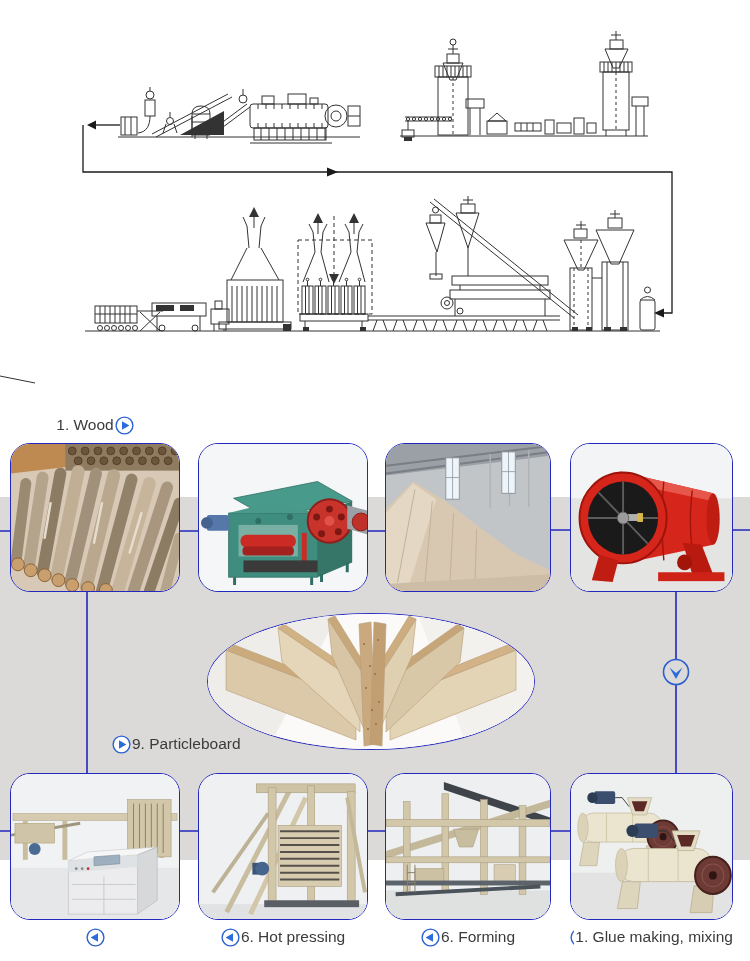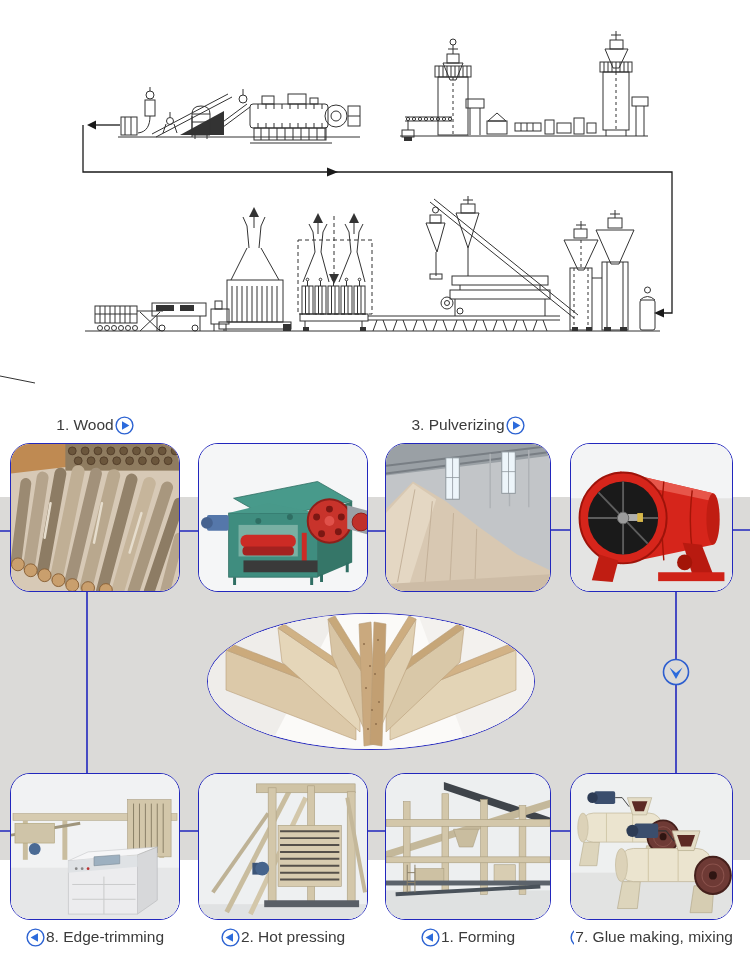--- a/index.html
+++ b/index.html
@@ -196,27 +196,20 @@
   <svg class="overlay" width="750" height="961" viewBox="0 0 750 961" style="pointer-events:none">
     <g stroke="#2227bd" stroke-width="1.6" fill="none">
       <path d="M0,531H10M180,531H198M368,531H385M551,530H570M733,530H750"></path>
       <path d="M87,592V773M676,592V773"></path>
       <path d="M0,831H10M178,831H198M368,831H385M551,831H570"></path>
     </g>
   </svg>
 
   <div class="lbl" style="left:10px;top:412px;width:170px">
     <span class="txt">1. Wood</span>
-    <svg width="19" height="19">
-        <circle cx="9.5" cy="9.5" r="8.4" fill="#fff" stroke="#2d63d2" stroke-width="1.4"></circle>
-        <polygon points="7,5.2 7,13.8 14.4,9.5" fill="#2c6bdc"></polygon>
-      </svg>
-  </div>
-  <div class="lbl" style="left:385px;top:412px;width:166px">
-    <span class="txt">3. Pulverizing</span>
     <svg width="19" height="19">
         <circle cx="9.5" cy="9.5" r="8.4" fill="#fff" stroke="#2d63d2" stroke-width="1.4"></circle>
         <polygon points="7,5.2 7,13.8 14.4,9.5" fill="#2c6bdc"></polygon>
       </svg>
   </div>
 
   <div class="box" style="left:10px;width:170px">
     <svg viewBox="0 0 170 149" preserveAspectRatio="none">
       <rect width="170" height="149" fill="#d7c9b6"></rect>
       <polygon points="0,0 170,0 170,10 0,30" fill="#bf8a52"></polygon>
@@ -367,20 +360,27 @@
           <circle cx="164" cy="96" r="1"></circle>
           <circle cx="160" cy="115" r="1"></circle>
         <circle cx="170" cy="26" r="1"></circle>
           <circle cx="167" cy="60" r="1"></circle>
           <circle cx="171" cy="88" r="1"></circle>
           <circle cx="168" cy="110" r="1"></circle>
       </g>
     </svg>
   </div>
 
+  <div class="lbl" style="left:112px;top:731px">
+    <svg width="19" height="19">
+        <circle cx="9.5" cy="9.5" r="8.4" fill="#fff" stroke="#2d63d2" stroke-width="1.4"></circle>
+        <polygon points="7,5.2 7,13.8 14.4,9.5" fill="#2c6bdc"></polygon>
+      </svg>
+    <span class="txt">9. Particleboard</span>
+  </div>
 
   <div class="box bottom" style="left:10px;width:170px">
     <svg viewBox="0 0 170 147" preserveAspectRatio="none">
       <rect width="170" height="147" fill="#f1f2f3"></rect>
       <rect x="0" y="95" width="170" height="52" fill="#e6e7e8"></rect>
       <rect x="2" y="40" width="166" height="7" fill="#d6cbb0" stroke="#b3a88c" stroke-width="0.6"></rect>
       <rect x="12" y="47" width="5" height="40" fill="#c9bd9f"></rect>
         <rect x="52" y="47" width="5" height="40" fill="#c9bd9f"></rect>
         <rect x="150" y="47" width="5" height="38" fill="#c9bd9f"></rect>
       <line x1="0" y1="62" x2="70" y2="50" stroke="#9f957c" stroke-width="3"></line>
@@ -467,37 +467,36 @@
       <use href="#mixer" transform="translate(8,12) scale(0.92)"></use>
       <use href="#mixer" transform="translate(48,44) scale(1.05)"></use>
     </svg>
   </div>
 
   <div class="lbl" style="left:10px;top:924px;width:170px">
     <svg width="19" height="19">
         <circle cx="9.5" cy="9.5" r="8.4" fill="#fff" stroke="#2d63d2" stroke-width="1.4"></circle>
         <polygon points="12,5.2 12,13.8 4.6,9.5" fill="#2c6bdc"></polygon>
       </svg>
-    <span class="txt">8. Edge-trimming</span>
   </div>
   <div class="lbl" style="left:198px;top:924px;width:170px">
     <svg width="19" height="19">
         <circle cx="9.5" cy="9.5" r="8.4" fill="#fff" stroke="#2d63d2" stroke-width="1.4"></circle>
         <polygon points="12,5.2 12,13.8 4.6,9.5" fill="#2c6bdc"></polygon>
       </svg>
-    <span class="txt">2. Hot pressing</span>
+    <span class="txt">6. Hot pressing</span>
   </div>
   <div class="lbl" style="left:385px;top:924px;width:166px">
     <svg width="19" height="19">
         <circle cx="9.5" cy="9.5" r="8.4" fill="#fff" stroke="#2d63d2" stroke-width="1.4"></circle>
         <polygon points="12,5.2 12,13.8 4.6,9.5" fill="#2c6bdc"></polygon>
       </svg>
-    <span class="txt">1. Forming</span>
+    <span class="txt">6. Forming</span>
   </div>
   <div class="lbl" style="left:570px;top:924px;width:163px">
     <svg width="19" height="19">
         <circle cx="9.5" cy="9.5" r="8.4" fill="#fff" stroke="#2d63d2" stroke-width="1.4"></circle>
         <polygon points="12,5.2 12,13.8 4.6,9.5" fill="#2c6bdc"></polygon>
       </svg>
-    <span class="txt">7. Glue making, mixing</span>
+    <span class="txt">1. Glue making, mixing</span>
   </div>
 
 </div>
 
 </body></html>

